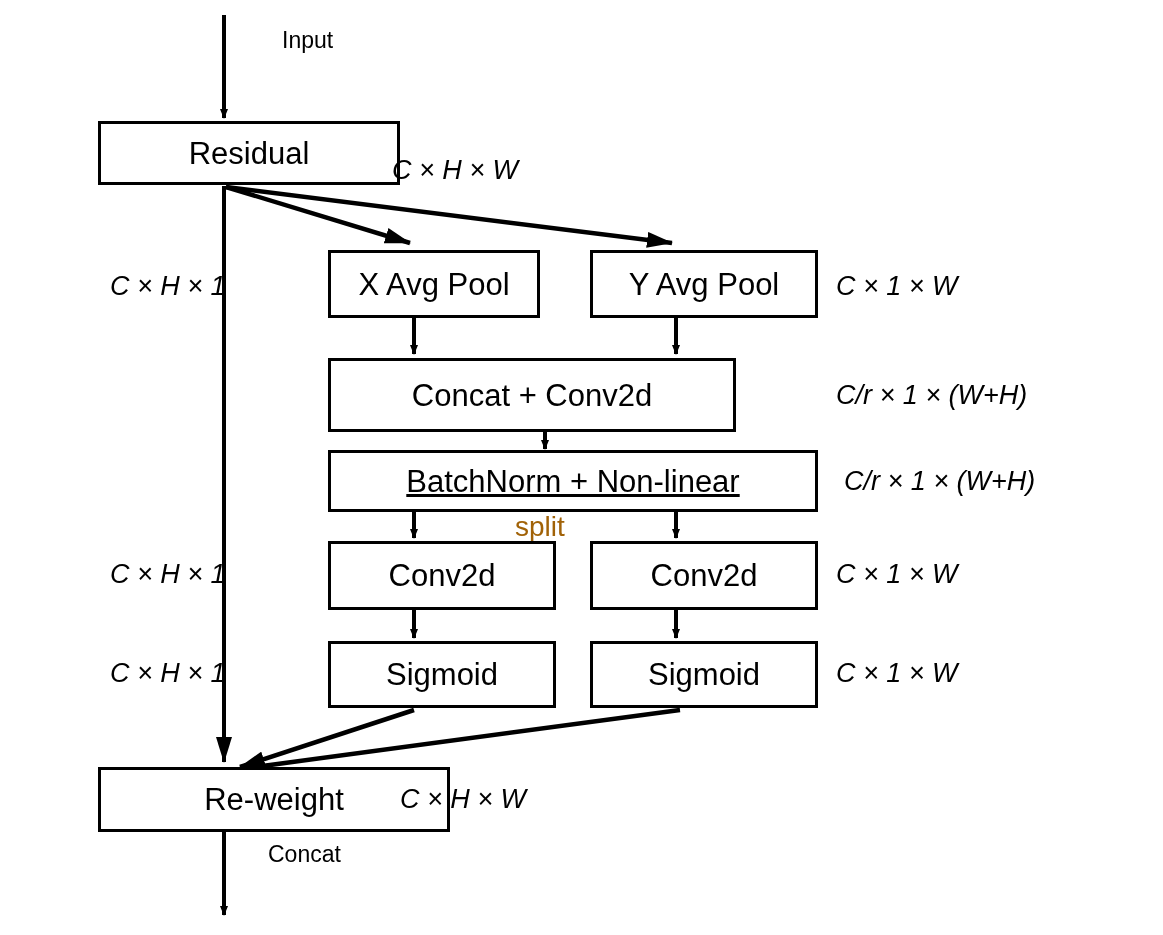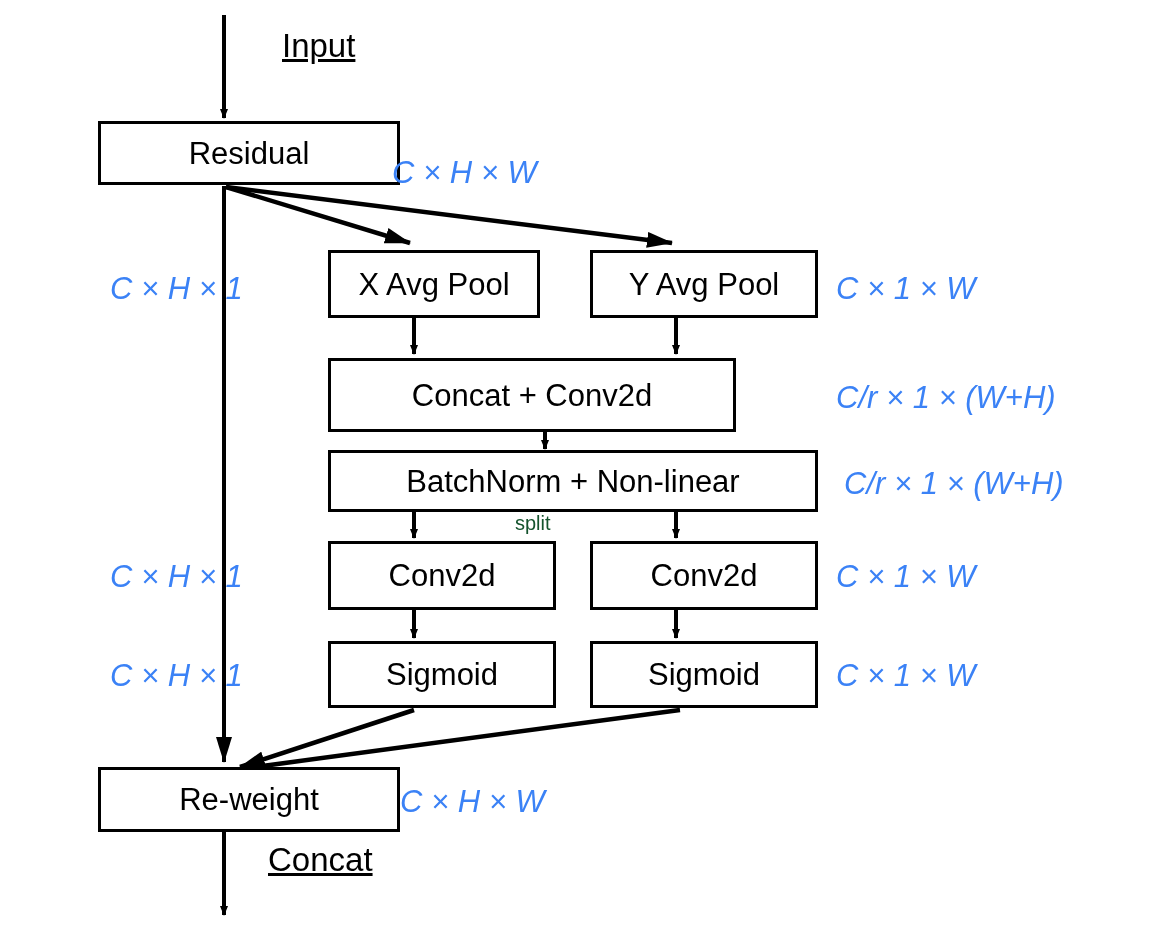--- a/index.html
+++ b/index.html
@@ -34,39 +34,38 @@
     font-family: "Liberation Sans", sans-serif;
     font-size: 31px;
     line-height: 1;
     white-space: nowrap;
     margin-left: 28px;
   }
   .flow-label {
     position: absolute;
     color: #000000;
     font-family: "Liberation Sans", sans-serif;
-    font-size: 33px;
+    font-size: 23px;
     line-height: 1;
     white-space: nowrap;
-    text-decoration: underline;
   }
   .dim-label {
     position: absolute;
-    color: #3b82f6;
+    color: #000000;
     font-family: "Liberation Sans", sans-serif;
     font-style: italic;
-    font-size: 31px;
+    font-size: 27px;
     line-height: 1;
     white-space: nowrap;
   }
   .split-label {
     position: absolute;
-    color: #14532d;
+    color: #a16207;
     font-family: "Liberation Sans", sans-serif;
-    font-size: 20px;
+    font-size: 28px;
     line-height: 1;
     white-space: nowrap;
   }
 </style>
 </head>
 <body>
 
 <div id="canvas">
 
   <svg class="wires" viewBox="0 0 1163 935" xmlns="http://www.w3.org/2000/svg">
@@ -116,41 +115,41 @@
   </div>
 
   <div class="node" style="left:562px; top:250px; width:228px; height:68px;">
     <span>Y Avg Pool</span>
   </div>
 
   <div class="node" style="left:300px; top:358px; width:408px; height:74px;">
     <span>Concat + Conv2d</span>
   </div>
 
-  <div class="node" style="left:300px; top:450px; width:490px; height:62px;">
+  <div class="node" style="left:300px; top:450px; width:490px; height:62px;text-decoration:underline;">
     <span>BatchNorm + Non-linear</span>
   </div>
 
   <div class="node" style="left:300px; top:541px; width:228px; height:69px;">
     <span>Conv2d</span>
   </div>
 
   <div class="node" style="left:562px; top:541px; width:228px; height:69px;">
     <span>Conv2d</span>
   </div>
 
   <div class="node" style="left:300px; top:641px; width:228px; height:67px;">
     <span>Sigmoid</span>
   </div>
 
   <div class="node" style="left:562px; top:641px; width:228px; height:67px;">
     <span>Sigmoid</span>
   </div>
 
-  <div class="node" style="left:70px; top:767px; width:302px; height:65px;justify-content:center;">
+  <div class="node" style="left:70px; top:767px; width:352px; height:65px;justify-content:center;">
     <span>Re-weight</span>
   </div>
 
   <div class="dim-label" style="left:392px; top:157px;">C × H × W</div>
 
   <div class="dim-label" style="left:110px; top:273px;">C × H × 1</div>
 
   <div class="dim-label" style="left:836px; top:273px;">C × 1 × W</div>
 
   <div class="dim-label" style="left:836px; top:382px;">C/r × 1 × (W+H)</div>

